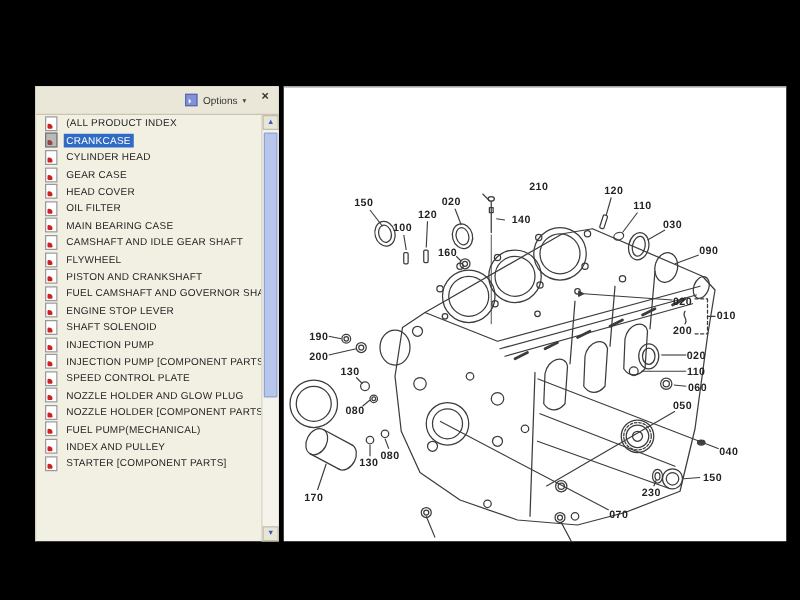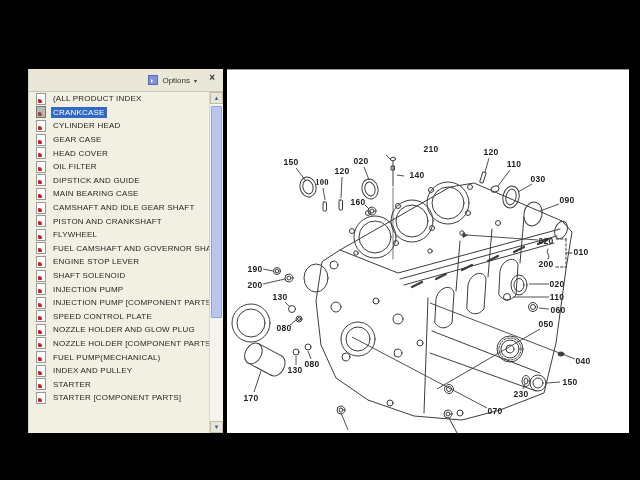--- a/index.html
+++ b/index.html
@@ -80,40 +80,36 @@
         <div class="bm-row">
           <span class="bm-icon"></span>
           <span class="bm-label">HEAD COVER</span>
         </div>
         <div class="bm-row">
           <span class="bm-icon"></span>
           <span class="bm-label">OIL FILTER</span>
         </div>
         <div class="bm-row">
           <span class="bm-icon"></span>
-          <span class="bm-label">DIPSTICK AND GUIDE</span>
-        </div>
-        <div class="bm-row">
-          <span class="bm-icon"></span>
           <span class="bm-label">MAIN BEARING CASE</span>
         </div>
         <div class="bm-row">
           <span class="bm-icon"></span>
           <span class="bm-label">CAMSHAFT AND IDLE GEAR SHAFT</span>
         </div>
         <div class="bm-row">
           <span class="bm-icon"></span>
+          <span class="bm-label">FLYWHEEL</span>
+        </div>
+        <div class="bm-row">
+          <span class="bm-icon"></span>
           <span class="bm-label">PISTON AND CRANKSHAFT</span>
         </div>
         <div class="bm-row">
           <span class="bm-icon"></span>
-          <span class="bm-label">FLYWHEEL</span>
-        </div>
-        <div class="bm-row">
-          <span class="bm-icon"></span>
           <span class="bm-label">FUEL CAMSHAFT AND GOVERNOR SHAFT</span>
         </div>
         <div class="bm-row">
           <span class="bm-icon"></span>
           <span class="bm-label">ENGINE STOP LEVER</span>
         </div>
         <div class="bm-row">
           <span class="bm-icon"></span>
           <span class="bm-label">SHAFT SOLENOID</span>
         </div>
@@ -137,24 +133,20 @@
           <span class="bm-icon"></span>
           <span class="bm-label">NOZZLE HOLDER [COMPONENT PARTS]</span>
         </div>
         <div class="bm-row">
           <span class="bm-icon"></span>
           <span class="bm-label">FUEL PUMP(MECHANICAL)</span>
         </div>
         <div class="bm-row">
           <span class="bm-icon"></span>
           <span class="bm-label">INDEX AND PULLEY</span>
-        </div>
-        <div class="bm-row">
-          <span class="bm-icon"></span>
-          <span class="bm-label">STARTER</span>
         </div>
         <div class="bm-row">
           <span class="bm-icon"></span>
           <span class="bm-label">STARTER [COMPONENT PARTS]</span>
         </div>
       </div>
     <div class="vscrollbar">
       <div class="sb-btn up">▲</div>
       <div class="sb-thumb"></div>
       <div class="sb-btn down">▼</div>
@@ -311,21 +303,21 @@
           <line x1="285" y1="301" x2="290" y2="306"></line>
           <line x1="290" y1="324" x2="296" y2="319"></line>
           <line x1="296" y1="364" x2="296" y2="355"></line>
           <line x1="311" y1="358" x2="308" y2="350"></line>
           <line x1="254" y1="391" x2="261" y2="370"></line>
           <line x1="348" y1="429" x2="341" y2="412"></line>
         </g>
     </svg>
     <div id="callouts">
         <div class="callout-label" style="left: 64px; top: 92px;">150</div>
-        <div class="callout-label" style="left: 95px; top: 112px; font-family: Liberation Serif, serif;">100</div>
+        <div class="callout-label" style="left: 95px; top: 112px;">100</div>
         <div class="callout-label" style="left: 115px; top: 101px;">120</div>
         <div class="callout-label" style="left: 134px; top: 91px;">020</div>
         <div class="callout-label" style="left: 156px; top: 79px; margin-left: 48px;">210</div>
         <div class="callout-label" style="left: 184px; top: 105px; padding-left: 12px;">140</div>
         <div class="callout-label" style="left: 131px; top: 132px;">160</div>
         <div class="callout-label" style="left: 264px; top: 82px;">120</div>
         <div class="callout-label" style="left: 287px; top: 94px;">110</div>
         <div class="callout-label" style="left: 311px; top: 109px;">030</div>
         <div class="callout-label" style="left: 340px; top: 130px;">090</div>
         <div class="callout-label" style="left: 319px; top: 171px;">020</div>

